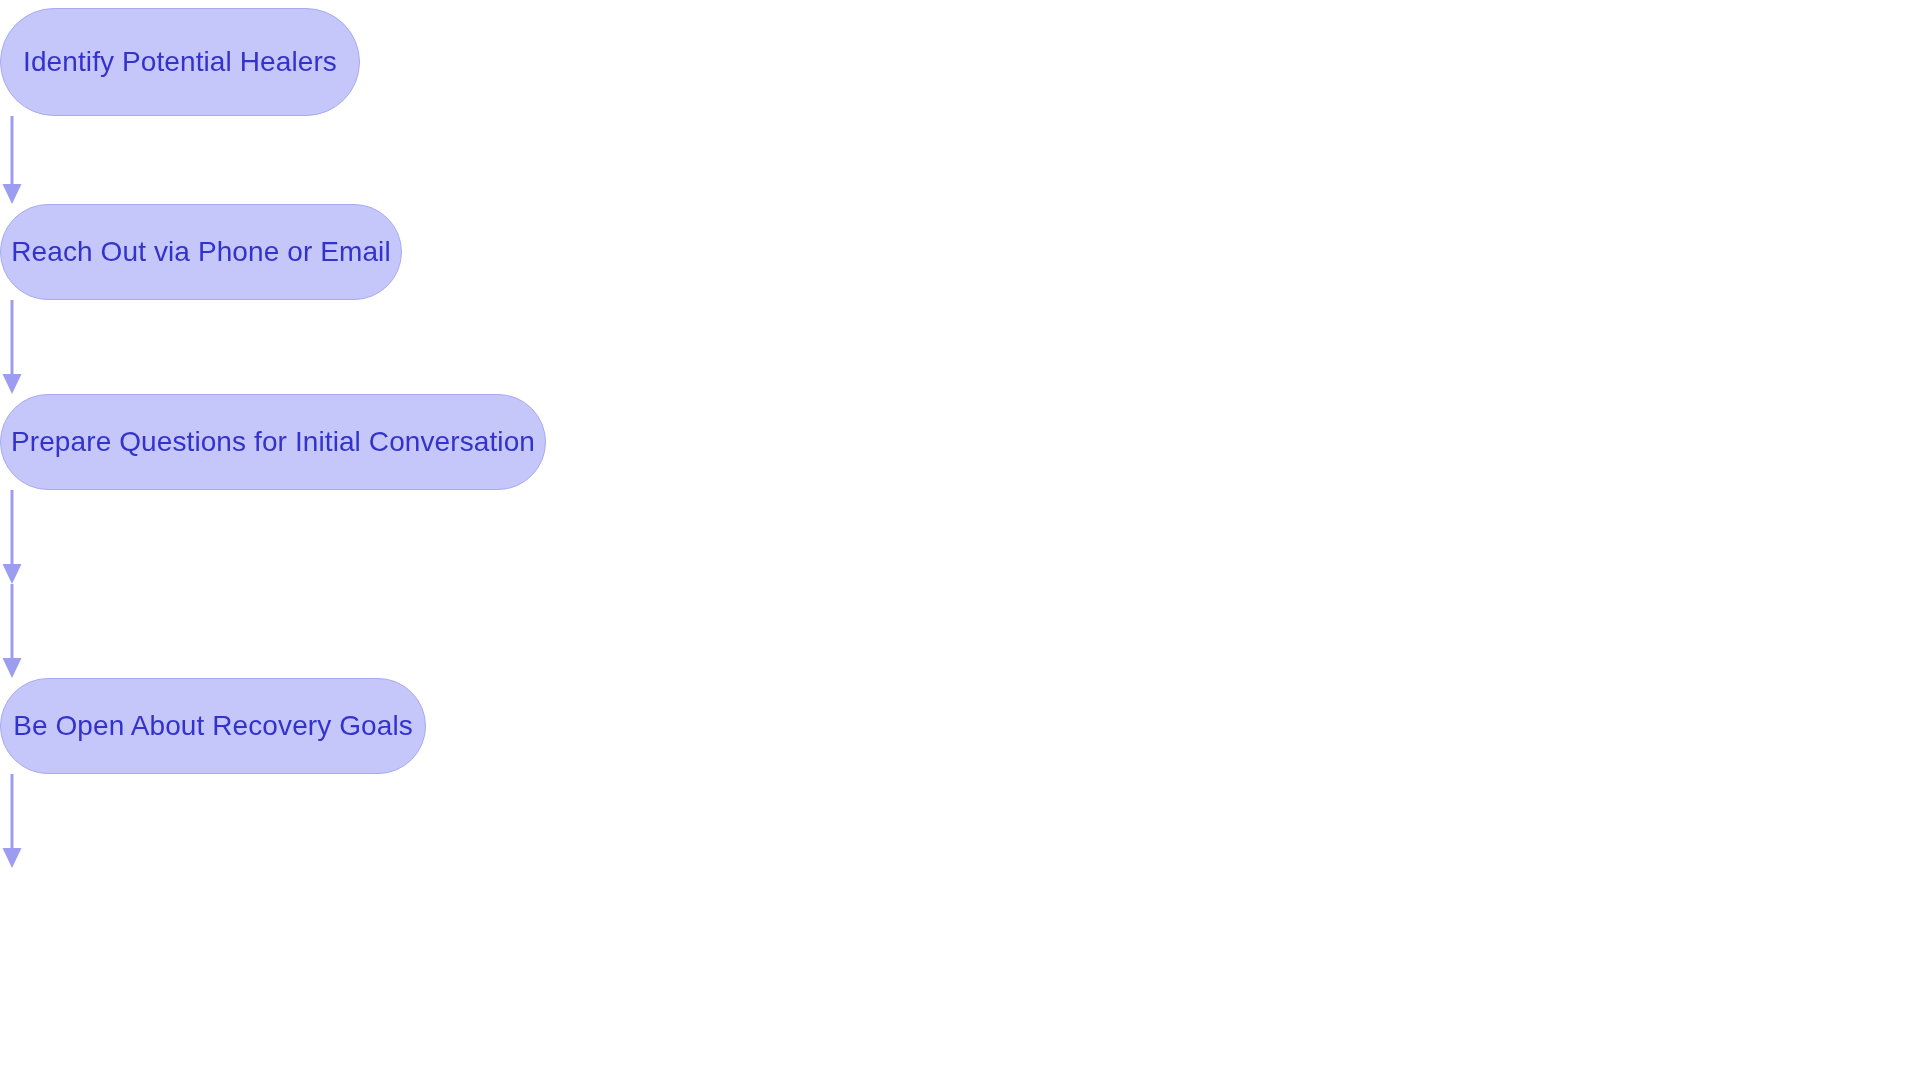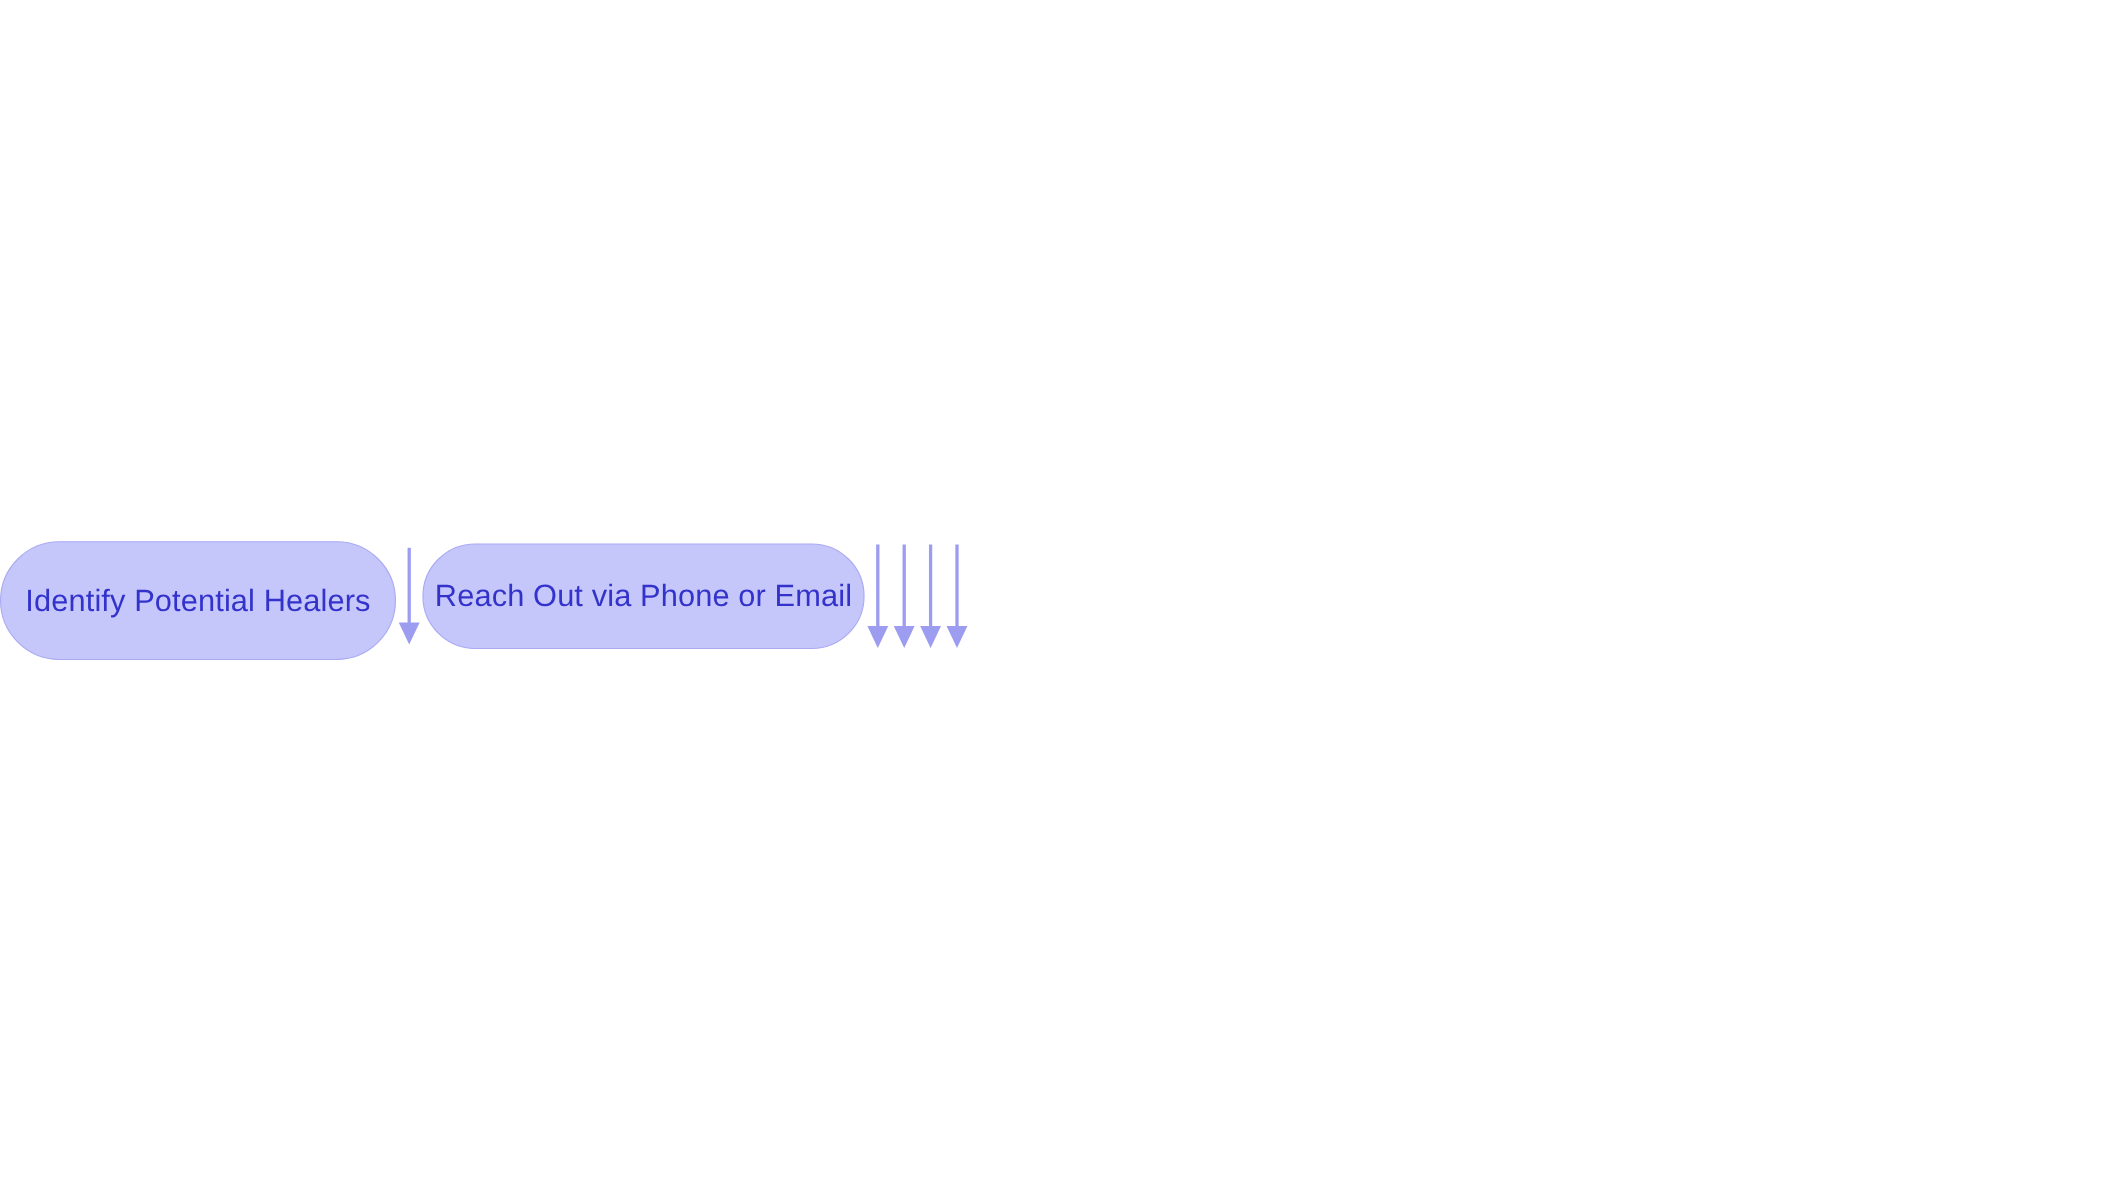--- a/index.html
+++ b/index.html
@@ -21,22 +21,22 @@
     background: #ffffff;
   }
 
   .flow-stack {
     position: absolute;
     left: 0;
     top: 0;
     width: 1920px;
     height: 1083px;
     display: flex;
-    flex-direction: row;
-    align-items: center;
+    flex-direction: column;
+    align-items: flex-start;
   }
 
   .flow-node {
     box-sizing: border-box;
     display: flex;
     align-items: center;
     justify-content: center;
     background: #c5c6fa;
     border: 1.6px solid #a9aaf2;
     border-radius: 9999px;
@@ -101,36 +101,42 @@
       <span class="flow-node-label">Reach Out via Phone or Email</span>
     </div>
 
     <div class="flow-connector conn-2">
       <svg width="24" height="94" viewBox="0 0 24 94" aria-hidden="true">
         <line x1="12" y1="0" x2="12" y2="78" stroke="#9c9cf0" stroke-width="3"></line>
         <polygon points="12,94 2.5,74 21.5,74" fill="#9c9cf0"></polygon>
       </svg>
     </div>
 
+    <div class="flow-node node-3">
+      <span class="flow-node-label">Prepare Questions for Initial Conversation</span>
+    </div>
 
     <div class="flow-connector conn-3">
       <svg width="24" height="94" viewBox="0 0 24 94" aria-hidden="true">
         <line x1="12" y1="0" x2="12" y2="78" stroke="#9c9cf0" stroke-width="3"></line>
         <polygon points="12,94 2.5,74 21.5,74" fill="#9c9cf0"></polygon>
       </svg>
     </div>
 
 
     <div class="flow-connector conn-4">
       <svg width="24" height="94" viewBox="0 0 24 94" aria-hidden="true">
         <line x1="12" y1="0" x2="12" y2="78" stroke="#9c9cf0" stroke-width="3"></line>
         <polygon points="12,94 2.5,74 21.5,74" fill="#9c9cf0"></polygon>
       </svg>
     </div>
 
+    <div class="flow-node node-5">
+      <span class="flow-node-label">Be Open About Recovery Goals</span>
+    </div>
 
     <div class="flow-connector conn-5">
       <svg width="24" height="94" viewBox="0 0 24 94" aria-hidden="true">
         <line x1="12" y1="0" x2="12" y2="78" stroke="#9c9cf0" stroke-width="3"></line>
         <polygon points="12,94 2.5,74 21.5,74" fill="#9c9cf0"></polygon>
       </svg>
     </div>
 
 
   </div>

